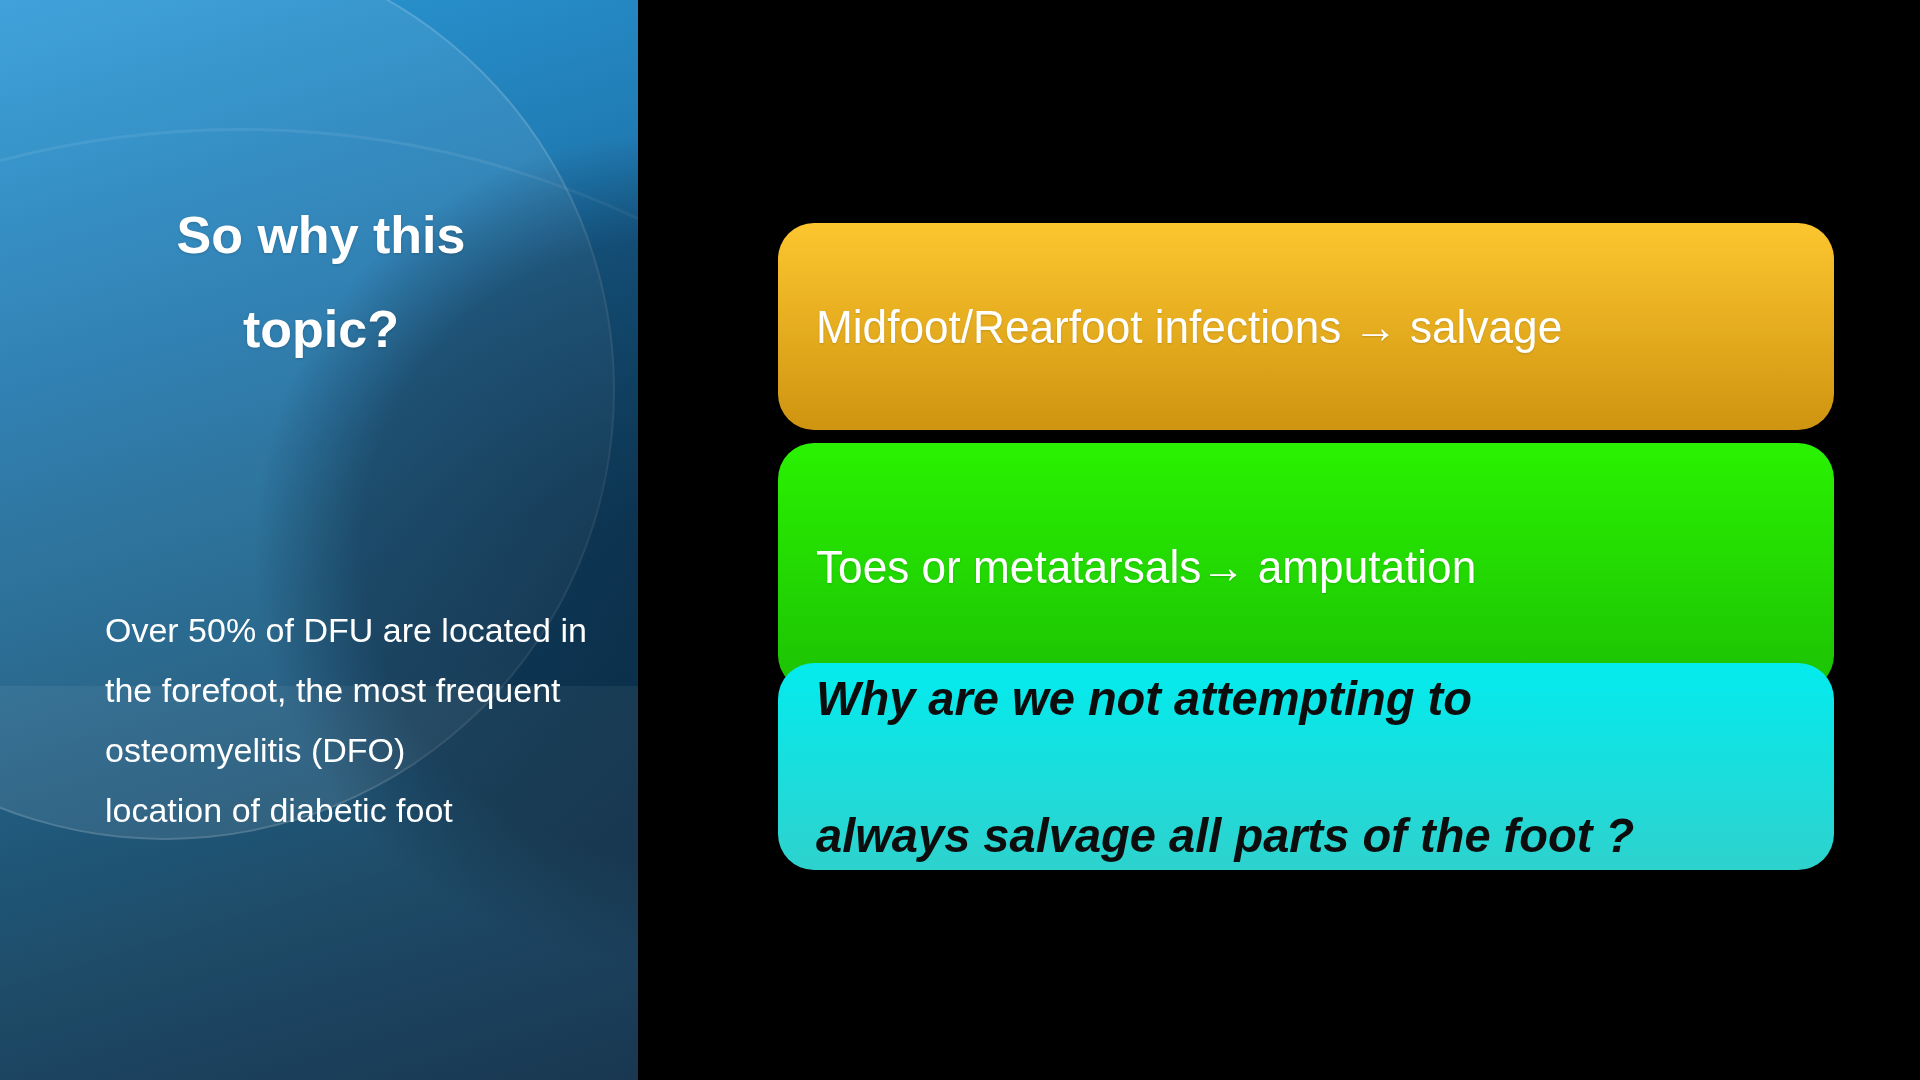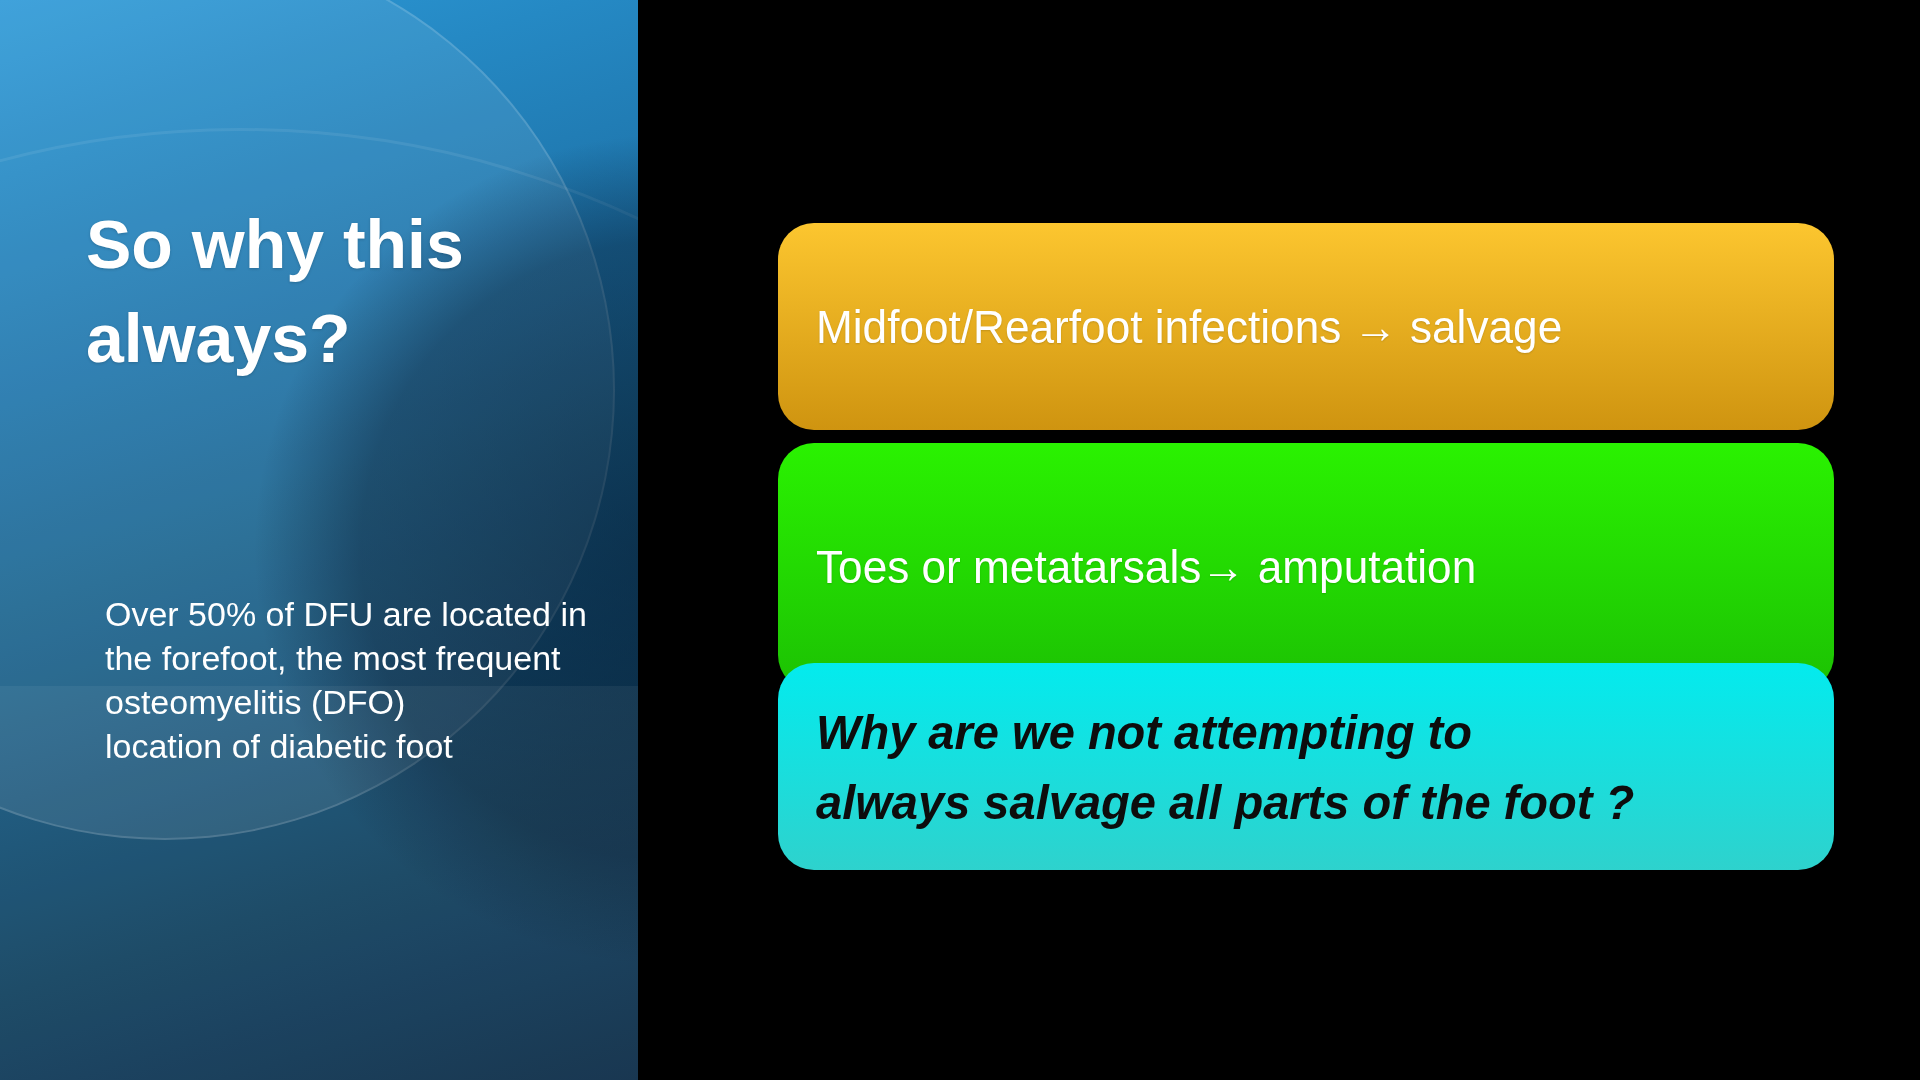--- a/index.html
+++ b/index.html
@@ -34,30 +34,30 @@
   .corner-shade{
     position:absolute;left:250px;top:130px;width:840px;height:840px;
     border-radius:50%;
     background:radial-gradient(circle, rgba(3,17,36,0.55) 0%, rgba(3,17,36,0.38) 52%, rgba(3,17,36,0) 70%);
   }
   .band-lower{
     position:absolute;left:0;top:686px;width:100%;height:394px;
     background:rgba(255,255,255,0.055);
   }
   .title-block{
-    position:absolute;right:82px;top:197px;width:470px;
-    text-align:left;color:#ffffff;
-    font-size:68px;font-weight:bold;line-height:94px;
+    position:absolute;right:82px;top:188px;width:470px;
+    text-align:center;color:#ffffff;
+    font-size:52px;font-weight:bold;line-height:94px;
     text-shadow:0 1px 3px rgba(0,0,0,0.18);
   }
   .body-block{
     position:absolute;left:105px;top:592px;width:500px;
     color:#ffffff;font-size:34px;line-height:44px;font-weight:normal;
   }
-  .body-block div{white-space:nowrap;}
+  .body-block div{white-space:nowrap;margin-top:16px;}
   
   .content-box{
     position:absolute;left:778px;width:1056px;
     border-radius:36px;
     display:flex;flex-direction:column;justify-content:center;
     padding-left:38px;padding-right:28px;box-sizing:border-box;
   }
   .box-midfoot{top:223px;height:207px;}
   .box-toes{top:443px;height:248px;}
   .box-question{top:663px;height:207px;}
@@ -78,37 +78,37 @@
 <div class="slide">
 
   <div class="left-panel">
     <div class="circle-disc"></div>
     <div class="circle-rim-big"></div>
     <div class="corner-shade"></div>
     <div class="band-lower"></div>
 
     <div class="title-block">
       <div>So why this</div>
-      <div>always?</div>
+      <div>topic?</div>
     </div>
 
     <div class="body-block">
       <div>Over 50% of DFU are located in</div>
       <div>the forefoot, the most frequent</div>
       <div>osteomyelitis (DFO)</div>
       <div>location of diabetic foot</div>
     </div>
   </div>
 
   <div class="content-box box-midfoot" style="background: linear-gradient(rgb(252, 198, 47) 0%, rgb(207, 148, 16) 100%); color: rgb(255, 255, 255);">
     <div class="box-label">Midfoot/Rearfoot infections → salvage</div>
   </div>
 
   <div class="content-box box-toes" style="background: linear-gradient(rgb(42, 242, 1) 0%, rgb(28, 193, 3) 100%); color: rgb(255, 255, 255);">
     <div class="box-label">Toes or metatarsals→ amputation</div>
   </div>
 
-  <div class="content-box box-question" style="background: linear-gradient(rgb(3, 235, 238) 0%, rgb(46, 210, 205) 100%); color: rgb(13, 13, 13);">
+  <div class="content-box box-question" style="background: linear-gradient(rgb(3, 235, 238) 0%, rgb(46, 210, 205) 100%); color: rgb(13, 13, 13); justify-content: space-between;">
     <div class="box-label">Why are we not attempting to</div>
     <div class="box-label">always salvage all parts of the foot ?</div>
   </div>
 
 </div>
 
 </body></html>

